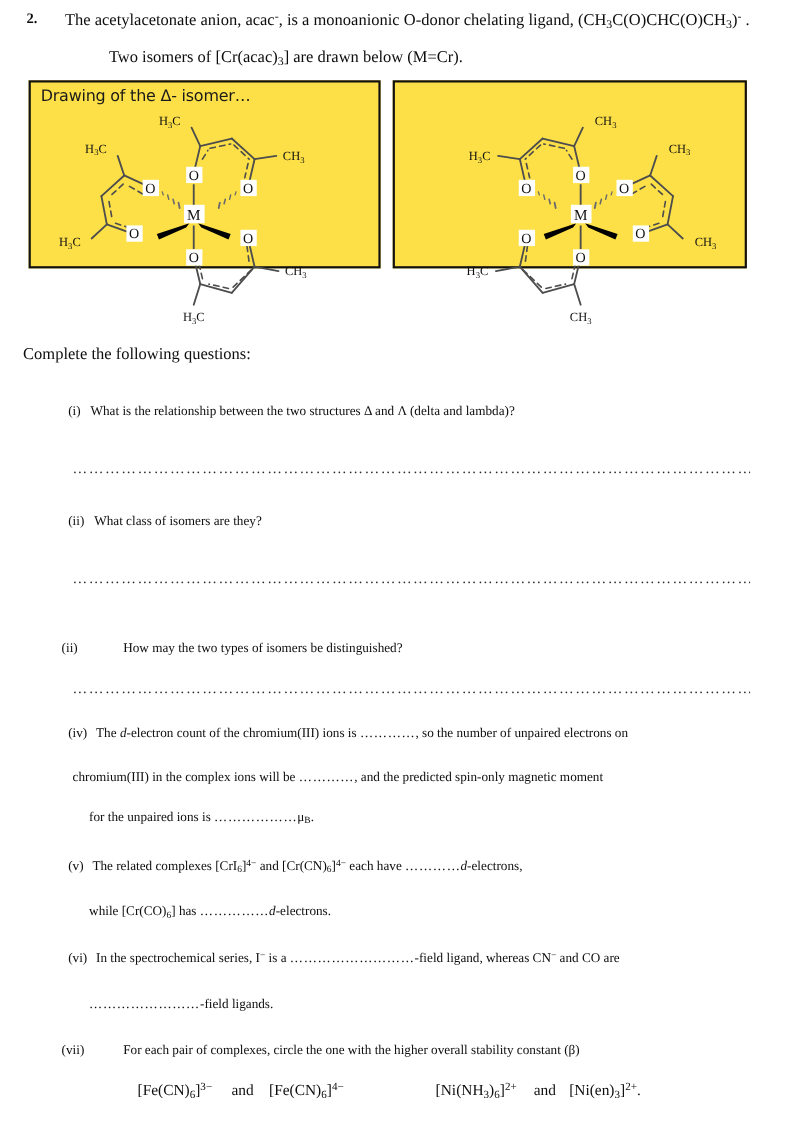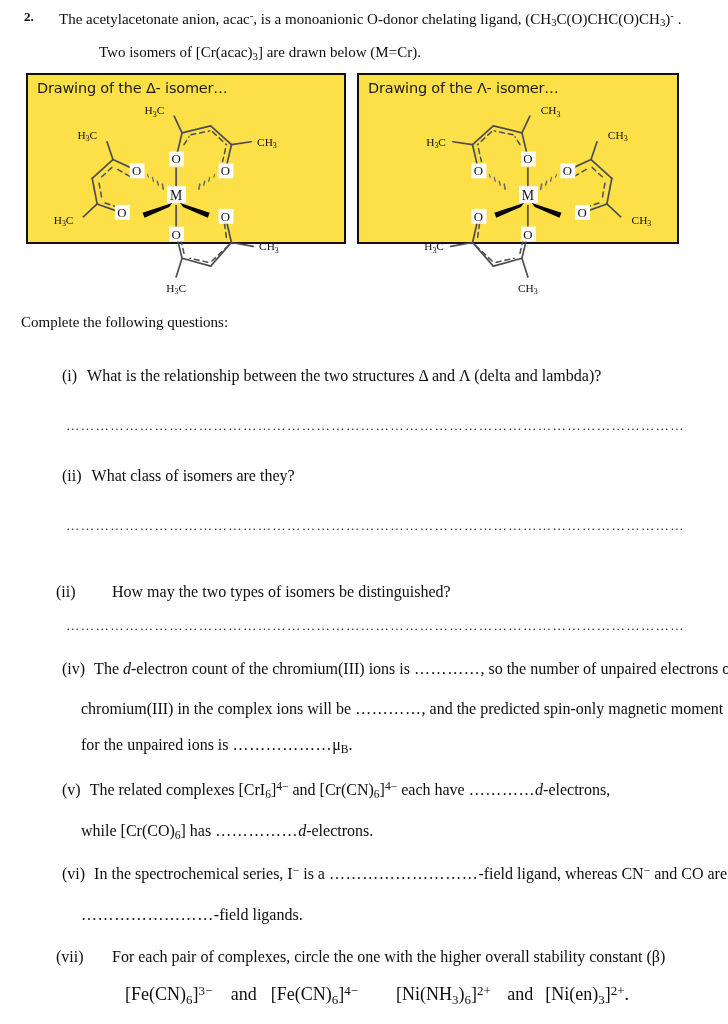--- a/index.html
+++ b/index.html
@@ -79,21 +79,21 @@
     position: absolute;
     left: 21px;
     top: 314px;
     font-size: 15px;
     white-space: nowrap;
   }
 
   
   .qline {
     position: absolute;
-    font-size: 16px;
+    font-size: 12px;
     line-height: 1.15;
     white-space: nowrap;
   }
   .qlabel-tab {
     display: inline-block;
     min-width: 56px;
   }
 
   
   .dots {
@@ -104,21 +104,21 @@
     letter-spacing: 1.35px;
     color: #2b2b2b;
     white-space: nowrap;
   }
 
   .inline-dots { letter-spacing: 0.6px; }
 
   
   .pair-row {
     position: absolute;
-    font-size: 18px;
+    font-size: 14px;
     white-space: nowrap;
   }
 </style>
 </head>
 <body>
 
 <div class="stem">
   <div class="q-number">2.</div>
 
   <div class="stem-row stem-line-1">
@@ -221,21 +221,20 @@
       <text x="232" y="48" text-anchor="start">CH<tspan font-size="8" dy="2.5">3</tspan></text>
       <text x="60" y="41" text-anchor="middle">H<tspan font-size="8" dy="2.5">3</tspan><tspan dy="-2.5">C</tspan></text>
       <text x="36" y="127" text-anchor="middle">H<tspan font-size="8" dy="2.5">3</tspan><tspan dy="-2.5">C</tspan></text>
       <text x="234" y="154" text-anchor="start">CH<tspan font-size="8" dy="2.5">3</tspan></text>
       <text x="150" y="196" text-anchor="middle">H<tspan font-size="8" dy="2.5">3</tspan><tspan dy="-2.5">C</tspan></text>
     </g>
   </svg>
 </div>
 
 <div class="box box-right">
-  <div class="box-caption">Drawing of the Λ- isomer…</div>
 
   <svg class="box-svg" viewBox="0 0 322 206">
 
     <g transform="translate(322,0) scale(-1,1)">
       <g fill="none" stroke="#4d4d4d" stroke-width="1.7" stroke-linecap="round">
         <line x1="151" y1="60" x2="157" y2="35"></line>
         <line x1="157" y1="35" x2="186" y2="28"></line>
         <line x1="186" y1="28" x2="207" y2="47"></line>
         <line x1="207" y1="47" x2="201" y2="73"></line>
         <line x1="157" y1="35" x2="149" y2="18"></line>
@@ -335,21 +334,21 @@
 
 <div class="qline" style="left:56px; top:567px;margin-top:16px;">
   <span class="qlabel-tab">(ii)</span><span>How may the two types of isomers be distinguished?</span>
 </div>
 <div class="dots" style="left:66px; top:618px; width:616px;">…………………………………………………………………………………………………………………………………………………………………………………………………………………………………………………………</div>
 
 <div class="qline" style="left:62px; top:660px;text-align:right;">
   <span>(iv)</span>
   <span style="display:inline-block;width:5px;"></span><span>The </span><span class="ital">d</span><span>-electron count of the chromium(III) ions is </span><span class="inline-dots">…………</span><span>, so the number of unpaired electrons on</span>
 </div>
-<div class="qline" style="left:81px; top:700px;">
+<div class="qline" style="left:66px; top:700px;">
   <span>chromium(III) in the complex ions will be </span><span class="inline-dots">…………</span><span>, and the predicted spin-only magnetic moment</span>
 </div>
 <div class="qline" style="left:81px; top:736px;">
   <span>for the unpaired ions is </span><span class="inline-dots">………………</span><span>μ</span><sub>B</sub><span>.</span>
 </div>
 
 <div class="qline" style="left:62px; top:780px;">
   <span>(v)</span>
   <span style="display:inline-block;width:5px;"></span><span>The related complexes [CrI</span><sub>6</sub><span>]</span><sup>4−</sup><span> and [Cr(CN)</span><sub>6</sub><span>]</span><sup>4−</sup><span> each have </span><span class="inline-dots">…………</span><span class="ital">d</span><span>-electrons,</span>
 </div>

